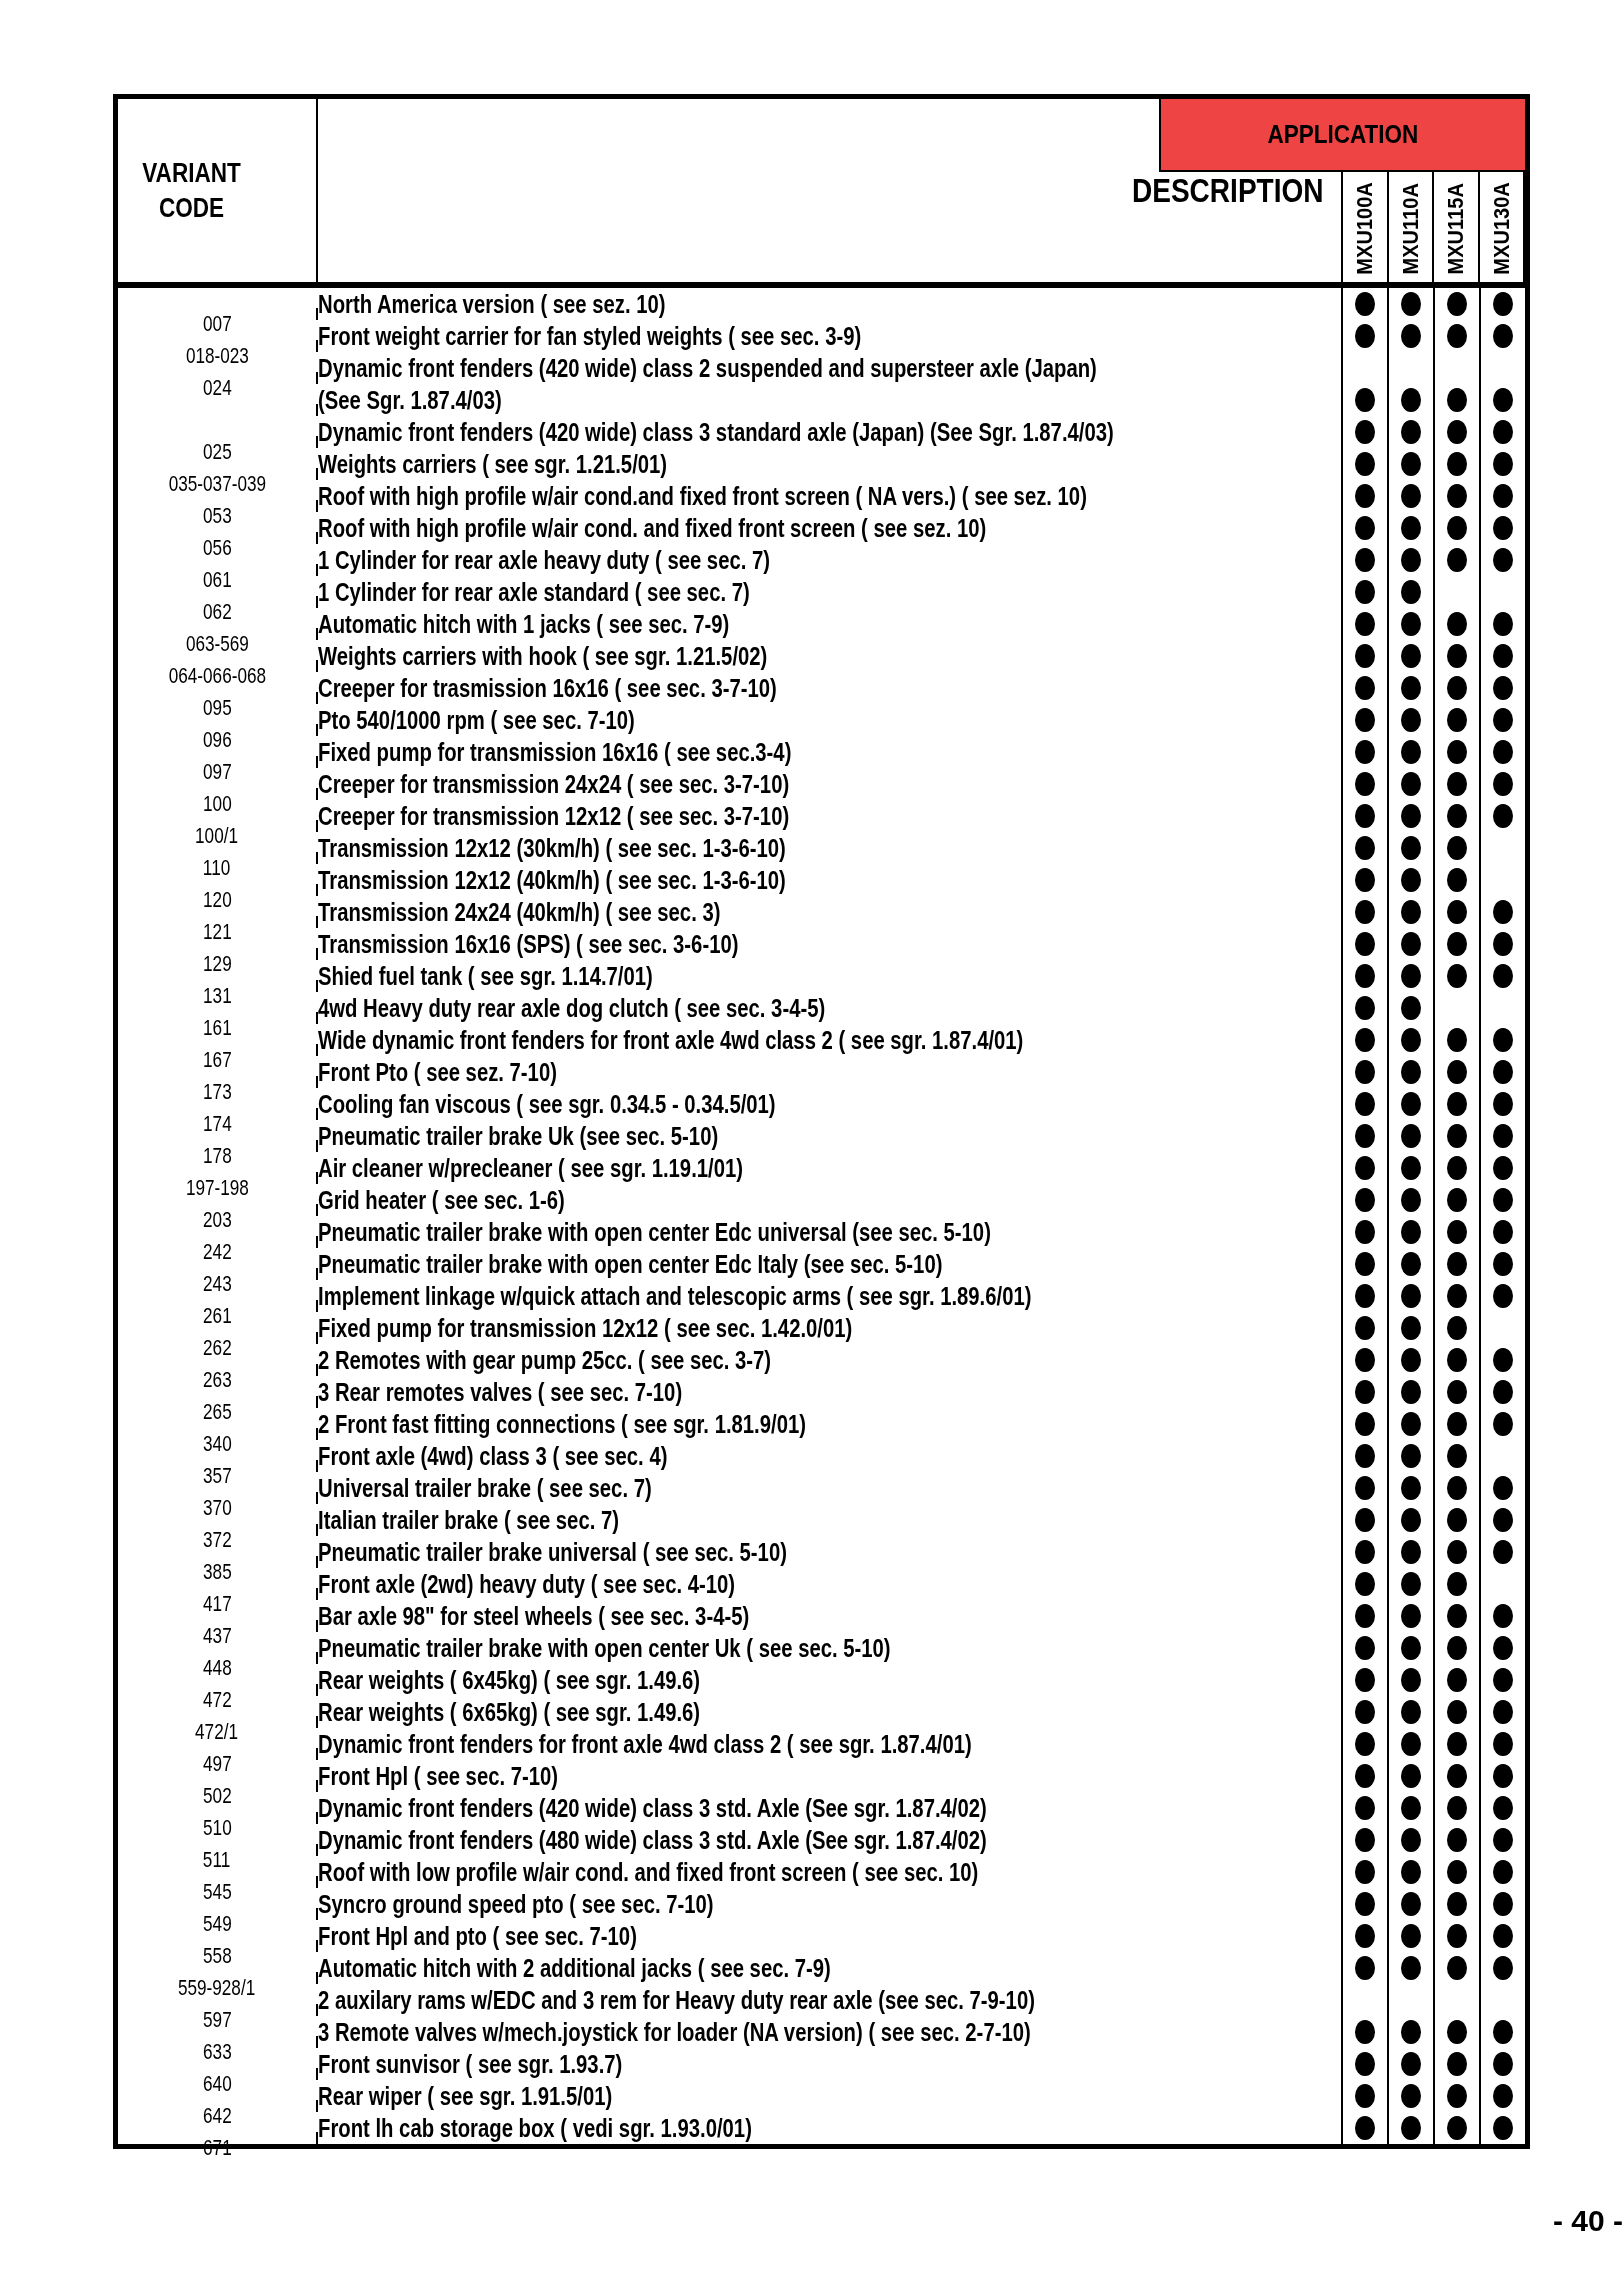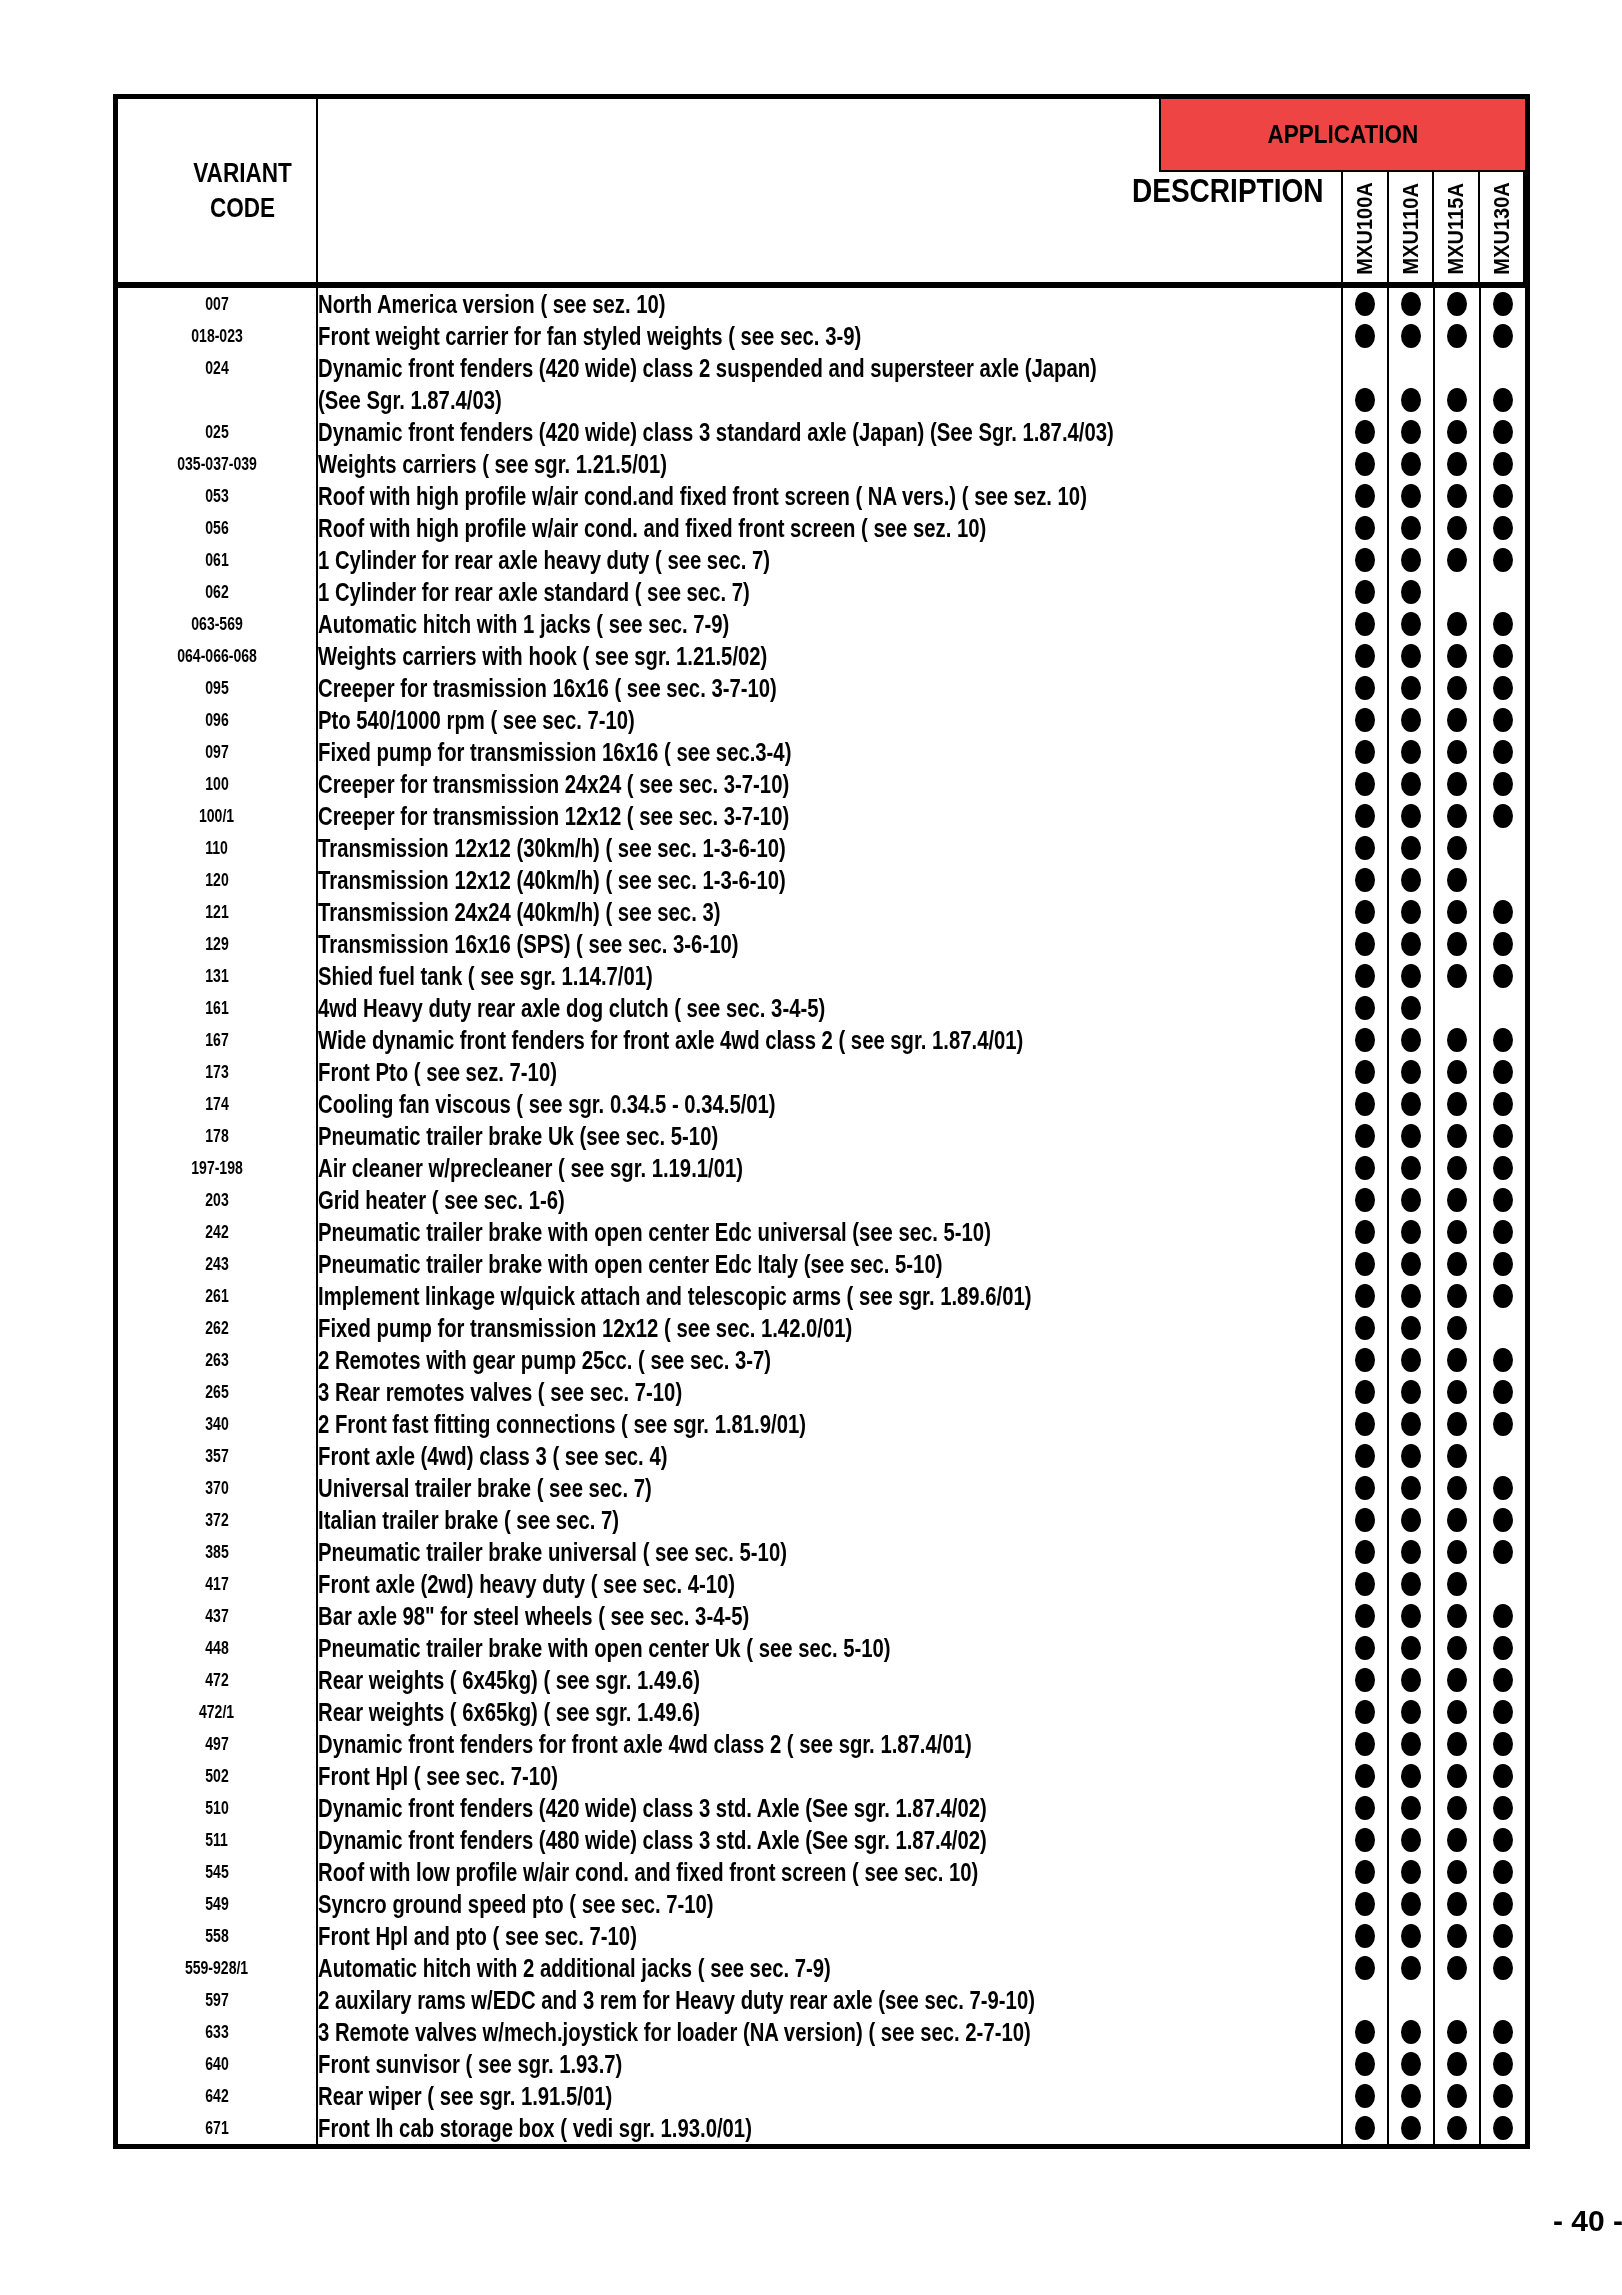--- a/index.html
+++ b/index.html
@@ -19,21 +19,21 @@
   }
 
   
   .thead {
     position: relative; height: 183px;
     border-bottom: 6.5px solid #000;
     display: flex;
   }
   .h-code {
     flex: 0 0 200px; box-sizing: border-box; border-right: 2.6px solid #000;
-    display: flex; align-items: center; justify-content: flex-end;
+    display: flex; align-items: center; justify-content: flex-start;
   }
   .h-code .wrap {
     display: block; width: 147px; text-align: center;
     font-weight: 700; font-size: 27.5px; line-height: 1.25;
     transform: scaleX(0.82); transform-origin: 50% 50%;
   }
   .h-desc {
     flex: 0 0 1025px; box-sizing: border-box; border-right: 2.6px solid #000;
     display: flex; align-items: center; justify-content: flex-end;
   }
@@ -63,21 +63,21 @@
     display: inline-block; transform: scaleX(0.9);
   }
 
   
   .tbody { }
   .row { display: flex; height: 32px; }
   .cell { box-sizing: border-box; }
   .c-code {
     flex: 0 0 200px; border-right: 2.6px solid #000;
     text-align: center; line-height: 32px;
-    font-weight: 700; font-size: 18px; white-space: nowrap;
+    font-weight: 400; font-size: 22px; white-space: nowrap; margin-top: 20px;
   }
   .c-code span { display: inline-block; transform: scaleX(0.78); transform-origin: 50% 50%; }
   .c-desc {
     flex: 0 0 1025px; border-right: 2.6px solid #000;
     padding-left: 0; line-height: 32px;
     font-weight: 700; font-size: 26px; white-space: nowrap; overflow: hidden;
   }
   .c-desc span { display: inline-block; transform: scaleX(0.78); transform-origin: 0 50%; }
   .c-app {
     flex: 1 1 0; border-right: 2.6px solid #000;

